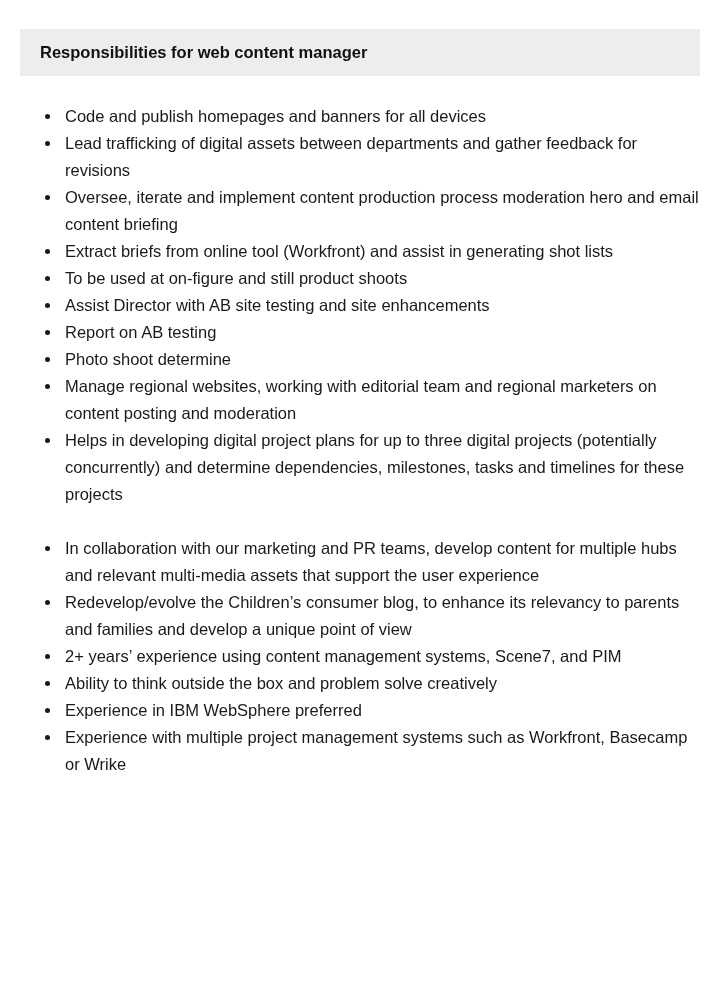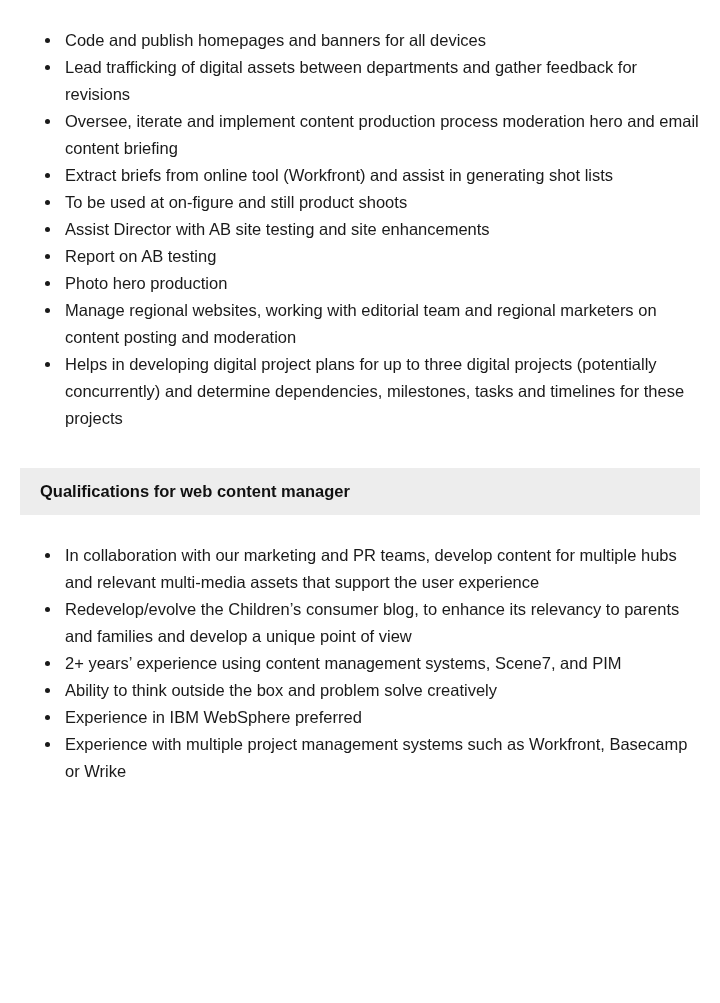--- a/index.html
+++ b/index.html
@@ -60,36 +60,36 @@
   }
 </style>
 </head>
 <body>
 
 <div class="page">
 
 
 
   <div class="section">
+    <div class="section-bar">Responsibilities for web content manager</div>
     <ul class="bullets">
       <li>Code and publish homepages and banners for all devices</li>
       <li>Lead trafficking of digital assets between departments and gather feedback for revisions</li>
       <li>Oversee, iterate and implement content production process moderation hero and email content briefing</li>
       <li>Extract briefs from online tool (Workfront) and assist in generating shot lists</li>
       <li>To be used at on-figure and still product shoots</li>
       <li>Assist Director with AB site testing and site enhancements</li>
       <li>Report on AB testing</li>
-      <li>Photo hero production</li>
+      <li>Photo shoot determine</li>
       <li>Manage regional websites, working with editorial team and regional marketers on content posting and moderation</li>
       <li>Helps in developing digital project plans for up to three digital projects (potentially concurrently) and determine dependencies, milestones, tasks and timelines for these projects</li>
     </ul>
   </div>
 
   <div class="section">
-    <div class="section-bar">Qualifications for web content manager</div>
     <ul class="bullets">
       <li>In collaboration with our marketing and PR teams, develop content for multiple hubs and relevant multi-media assets that support the user experience</li>
       <li>Redevelop/evolve the Children’s consumer blog, to enhance its relevancy to parents and families and develop a unique point of view</li>
       <li>2+ years’ experience using content management systems, Scene7, and PIM</li>
       <li>Ability to think outside the box and problem solve creatively</li>
       <li>Experience in IBM WebSphere preferred</li>
       <li>Experience with multiple project management systems such as Workfront, Basecamp or Wrike</li>
     </ul>
   </div>
 

